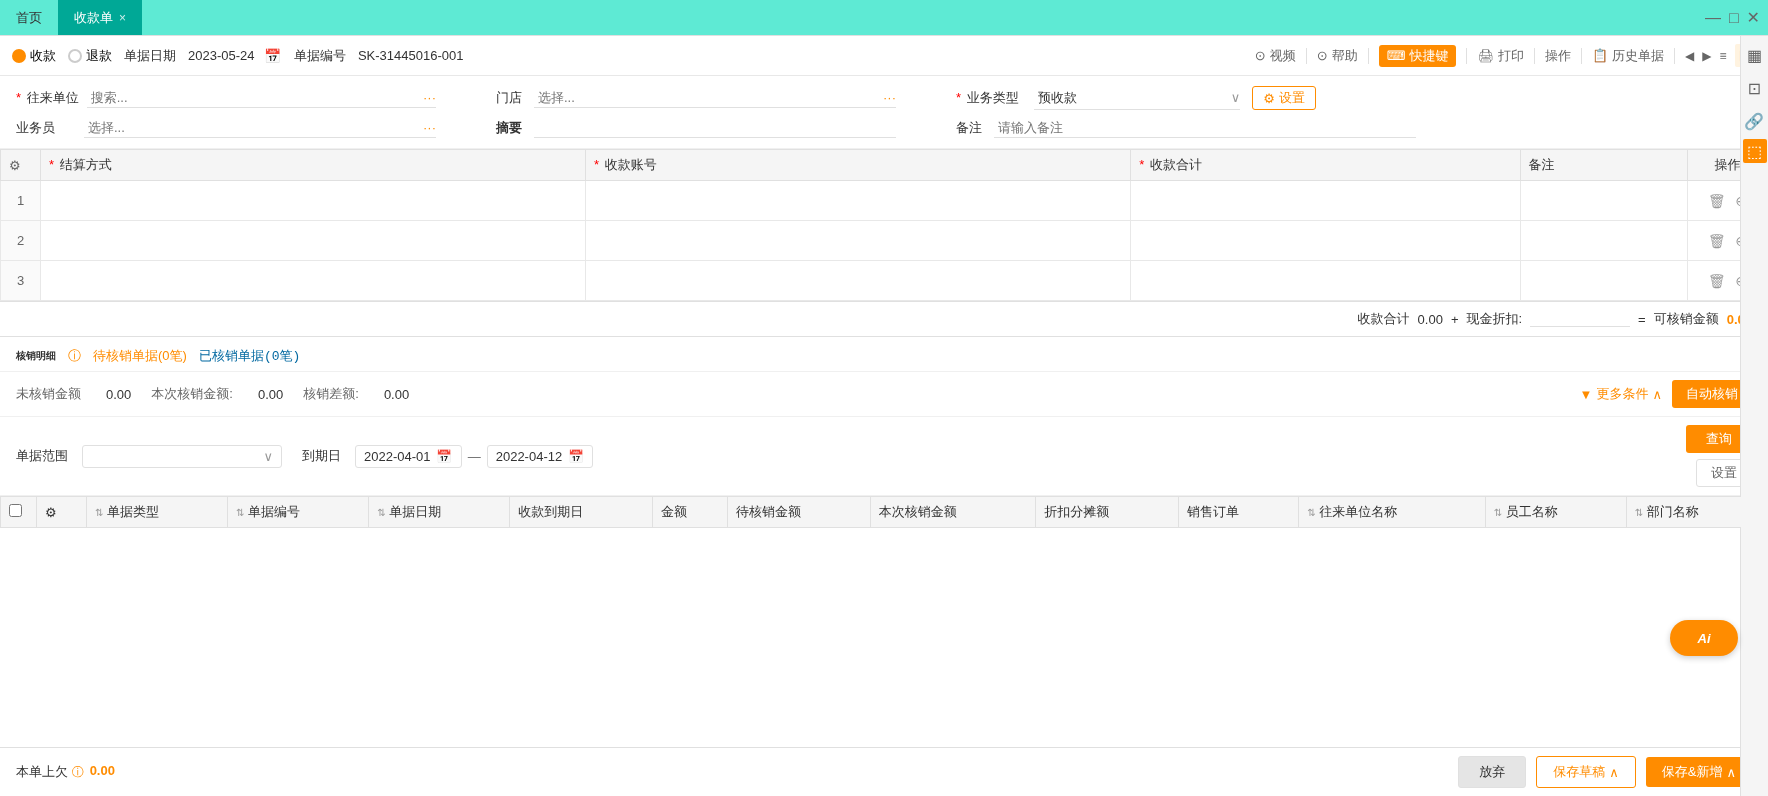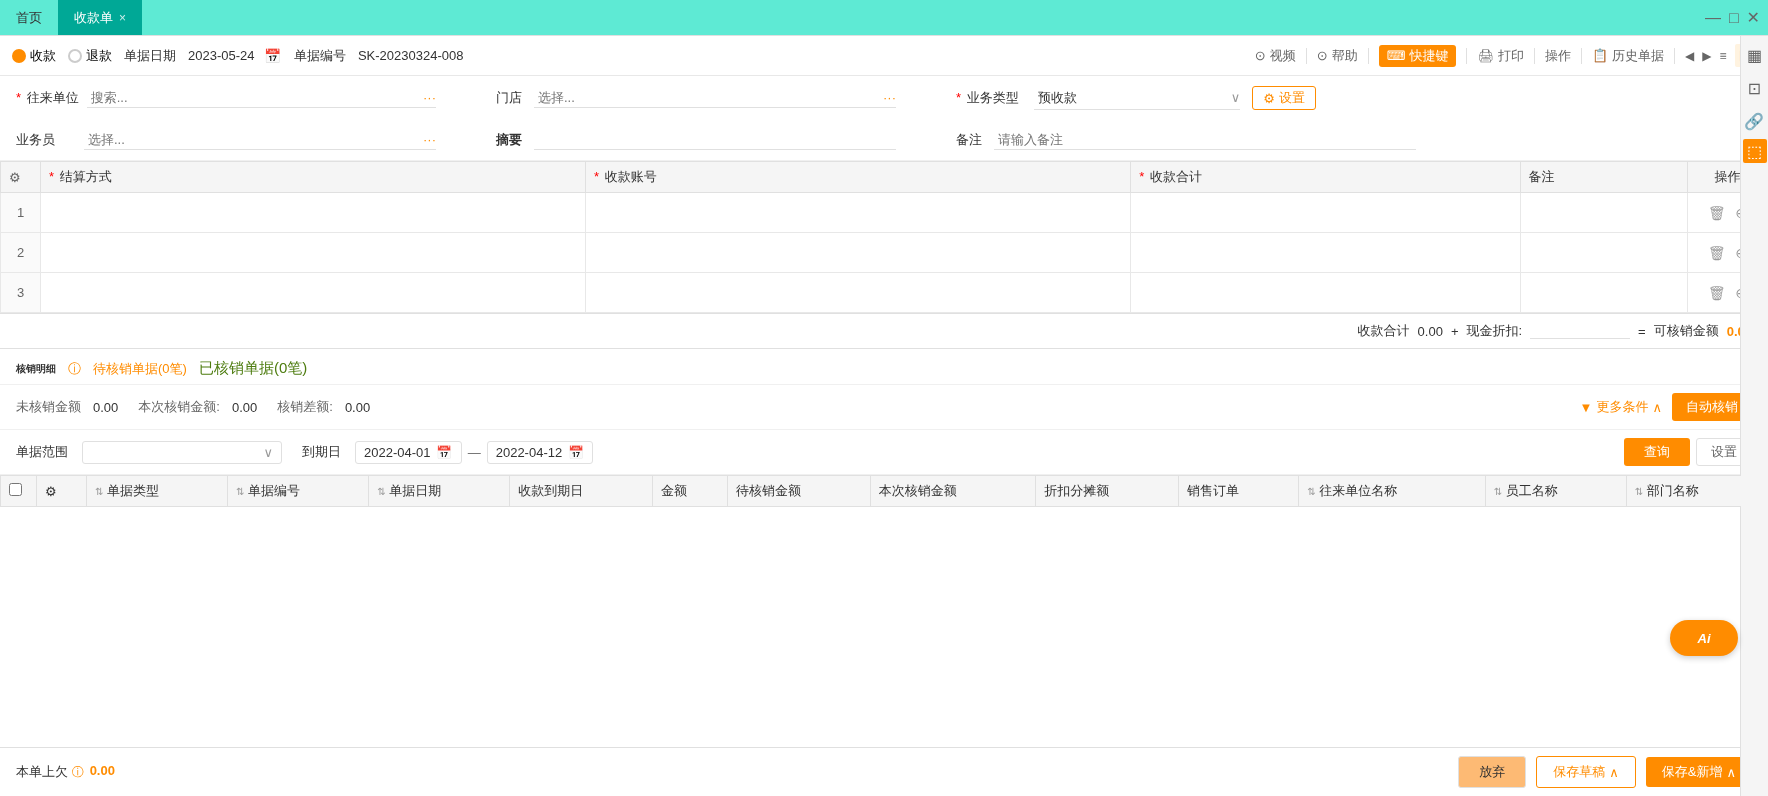--- a/index.html
+++ b/index.html
@@ -38,21 +38,21 @@
     .toolbar-label { color: #333; white-space: nowrap; }
     .toolbar-value { color: #333; font-weight: normal; }
     .cal-icon { color: #ff8c00; cursor: pointer; font-size: 14px; }
     .toolbar-right { margin-left: auto; display: flex; align-items: center; gap: 8px; }
     .toolbar-btn { display: flex; align-items: center; gap: 4px; color: #666; cursor: pointer; font-size: 12px; }
     .toolbar-btn-active { color: #ff8c00; }
     .divider-v { width: 1px; height: 16px; background: #e0e0e0; margin: 0 2px; }
 
     
     .form-section { padding: 10px 16px; border-bottom: 1px solid #f0f0f0; background: #fff; }
-    .form-row { display: flex; align-items: center; gap: 0; margin-bottom: 20px; }
+    .form-row { display: flex; align-items: center; gap: 0; margin-bottom: 8px; }
     .form-row:last-child { margin-bottom: 0; }
     .form-field { display: flex; align-items: center; flex: 1; }
     .form-field-label { color: #333; white-space: nowrap; min-width: 60px; }
     .required-star { color: #f00; margin-right: 2px; }
     .form-input-wrap { display: flex; align-items: center; flex: 1; border-bottom: 1px solid #e0e0e0; position: relative; }
     .form-input { border: none; outline: none; color: #999; width: 100%; padding: 2px 4px; background: transparent; font-size: 13px; }
     .form-input-dots { color: #ff8c00; cursor: pointer; position: absolute; right: 0; }
     .form-select-wrap { display: flex; align-items: center; flex: 1; border-bottom: 1px solid #e0e0e0; position: relative; }
     .form-select-val { color: #333; padding: 2px 4px; }
     .form-select-arrow { color: #999; cursor: pointer; position: absolute; right: 0; }
@@ -89,25 +89,25 @@
     .summary-val-orange { color: #ff8c00; font-weight: bold; }
     .summary-input { border: none; border-bottom: 1px solid #e0e0e0; width: 100px; outline: none; text-align: right; }
     .summary-eq { color: #333; }
 
     
     .section2 { flex: 1; overflow: hidden; display: flex; flex-direction: column; background: #fff; }
     .section2-header { padding: 10px 16px 6px; display: flex; align-items: center; gap: 12px; border-bottom: 1px solid #f0f0f0; }
     .section2-title { font-size: 10px; font-weight: bold; color: #333; }
     .info-icon { color: #ff8c00; cursor: pointer; font-size: 13px; }
     .tab-pill-label { color: #ff8c00; font-size: 13px; }
-    .tab-pill-inactive { color: #4d7c0f; font-size: 15px; cursor: pointer; }
+    .tab-pill-inactive { color: #0369a1; font-size: 13px; cursor: pointer; font-family: Liberation Mono, monospace; }
 
     
     .stats-row { display: flex; align-items: center; gap: 20px; padding: 8px 16px; border-bottom: 1px solid #f0f0f0; }
-    .stat-item { display: flex; align-items: center; gap: 8px; }
+    .stat-item { display: flex; align-items: center; gap: 21px; }
     .stat-label { color: #666; }
     .stat-val { color: #333; }
     .stats-right { margin-left: auto; display: flex; align-items: center; gap: 10px; }
     .more-conditions { color: #ff8c00; cursor: pointer; display: flex; align-items: center; gap: 4px; font-size: 12px; }
     .auto-btn {
       background: #ff8c00; color: #fff; border: none; padding: 5px 14px;
       border-radius: 3px; cursor: pointer; font-size: 13px;
     }
 
     
@@ -115,21 +115,21 @@
     .filter-field { display: flex; align-items: center; gap: 6px; }
     .filter-label { color: #333; white-space: nowrap; }
     .filter-select-wrap { display: flex; align-items: center; border: 1px solid #e0e0e0; border-radius: 3px; padding: 3px 8px; min-width: 200px; cursor: pointer; }
     .filter-select-text { flex: 1; color: #999; }
     .filter-arrow { color: #999; }
     .date-input-wrap { display: flex; align-items: center; gap: 6px; }
     .date-field { display: flex; align-items: center; border: 1px solid #e0e0e0; border-radius: 3px; padding: 3px 8px; }
     .date-text { color: #333; }
     .date-cal { color: #999; cursor: pointer; margin-left: 6px; }
     .date-dash { color: #666; }
-    .filter-right { margin-left: auto; display: flex; gap: 6px; align-items: flex-end; }
+    .filter-right { margin-left: auto; display: flex; flex-direction: column; gap: 6px; align-items: flex-end; }
     .query-btn {
       background: #ff8c00; color: #fff; border: none; padding: 5px 20px;
       border-radius: 3px; cursor: pointer; font-size: 13px;
     }
     .settings-btn2 {
       border: 1px solid #e0e0e0; color: #666; padding: 4px 14px;
       border-radius: 3px; cursor: pointer; font-size: 13px; background: #fff;
     }
 
     
@@ -146,21 +146,21 @@
     
     .footer {
       display: flex; align-items: center; padding: 8px 16px; background: #fff;
       border-top: 1px solid #e0e0e0; gap: 12px;
     }
     .footer-left { display: flex; align-items: flex-start; gap: 6px; }
     .footer-label { color: #333; }
     .footer-val { color: #ff8c00; font-weight: bold; }
     .footer-right { margin-left: auto; display: flex; align-items: center; gap: 10px; }
     .abandon-btn {
-      border: 1px solid #e0e0e0; background: #fdba74; color: #333;
+      border: 1px solid #e0e0e0; background: #e5e5e5; color: #333;
       padding: 6px 20px; border-radius: 3px; cursor: pointer; font-size: 13px;
     }
     .save-draft-btn {
       border: 1px solid #ff8c00; background: #fff; color: #ff8c00;
       padding: 6px 16px; border-radius: 3px; cursor: pointer; font-size: 13px;
       display: flex; align-items: center; gap: 4px;
     }
     .save-new-btn {
       background: #ff8c00; color: #fff; border: none;
       padding: 6px 16px; border-radius: 3px; cursor: pointer; font-size: 13px;
@@ -220,21 +220,21 @@
           <span>退款</span>
         </div>
       </div>
       <div class="toolbar-field">
         <span class="toolbar-label">单据日期</span>
         <span class="toolbar-value" style="margin-left:6px;">2023-05-24</span>
         <span class="cal-icon" style="margin-left:4px;">📅</span>
       </div>
       <div class="toolbar-field">
         <span class="toolbar-label">单据编号</span>
-        <span class="toolbar-value" style="margin-left:6px;">SK-20230324-008</span>
+        <span class="toolbar-value" style="margin-left:6px;">SK-31445016-001</span>
       </div>
       <div class="toolbar-right">
         <span class="toolbar-btn">
           <span style="font-size:13px;">⊙</span>
           <span>视频</span>
         </span>
         <span class="divider-v"></span>
         <span class="toolbar-btn">
           <span style="font-size:13px;">⊙</span>
           <span>帮助</span>

